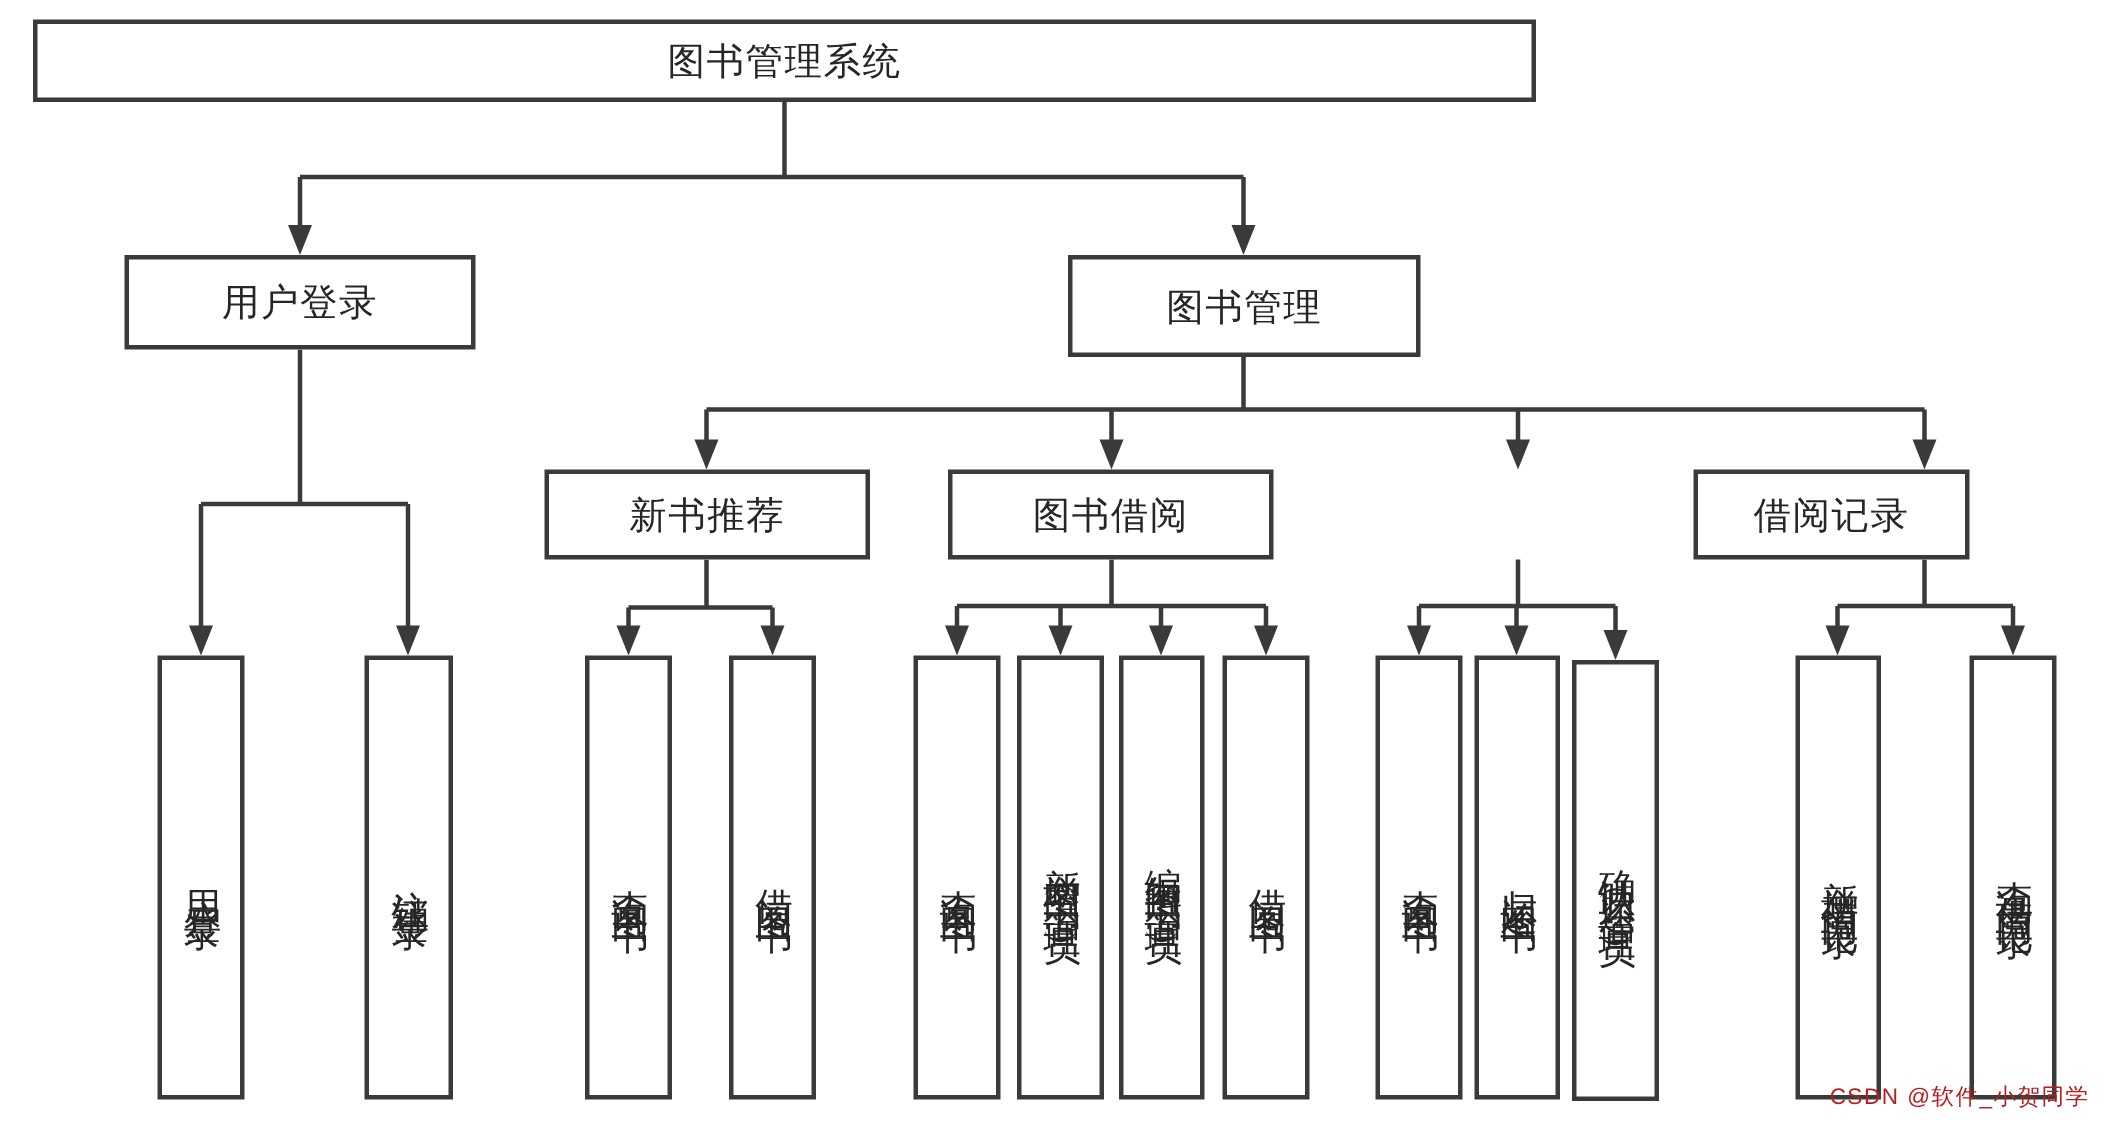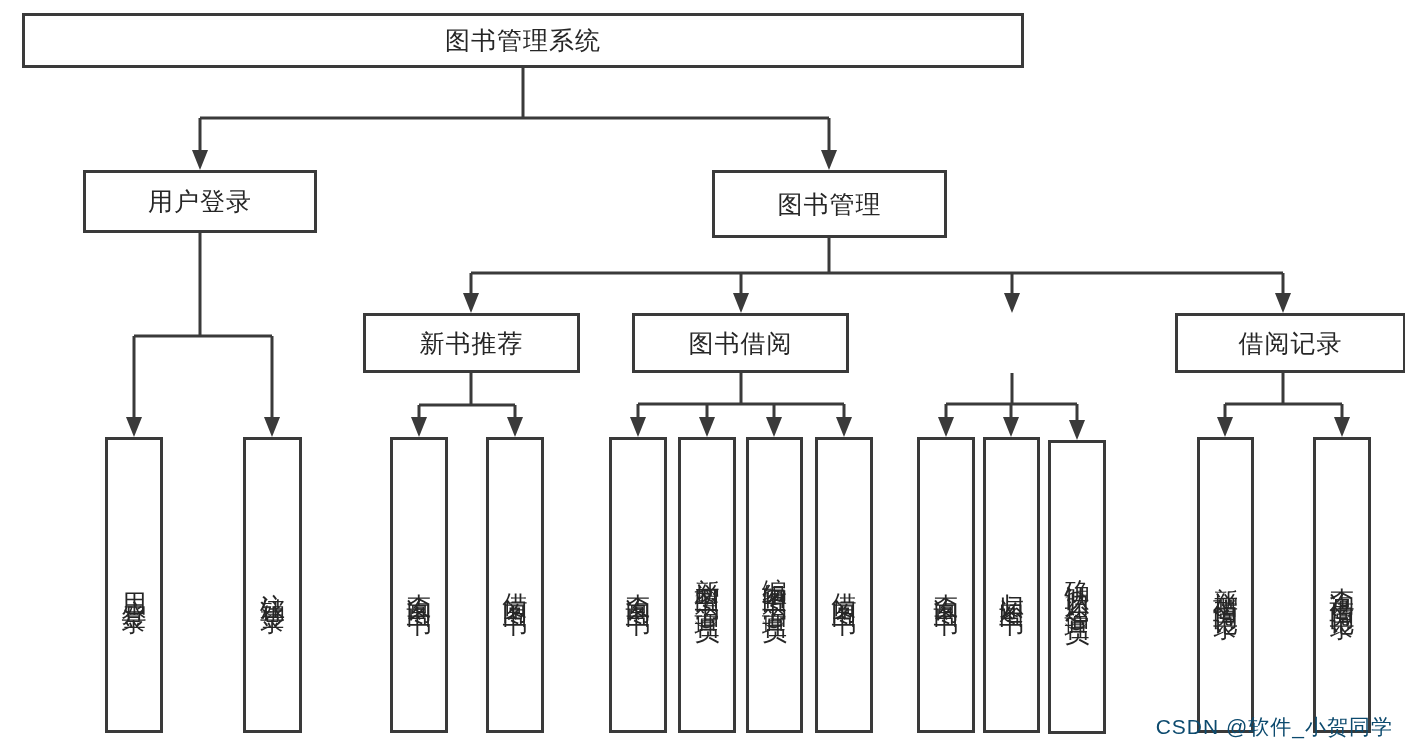--- a/index.html
+++ b/index.html
@@ -37,22 +37,22 @@
     text-orientation: mixed;
     font-size: 25px;
     letter-spacing: 6px;
     line-height: 1;
     white-space: nowrap;
   }
   .watermark {
     position: absolute;
     right: 12px;
     bottom: 6px;
-    font-size: 21px;
-    color: #0c4a6e;
+    font-size: 15px;
+    color: #b91c1c;
     letter-spacing: 1px;
     white-space: nowrap;
   }
 </style>
 </head>
 <body>
 
 <div class="canvas">
 
   <svg class="wires" viewBox="0 0 1405 747" xmlns="http://www.w3.org/2000/svg">
@@ -105,21 +105,21 @@
   <div class="node h-node" style="left:712px;top:170px;width:235px;height:68px">
     <span>图书管理</span>
   </div>
 
   <div class="node h-node" style="left:632px;top:313px;width:217px;height:60px">
     <span>图书借阅</span>
   </div>
   <div class="node h-node" style="left:363px;top:313px;width:217px;height:60px">
     <span>新书推荐</span>
   </div>
-  <div class="node h-node" style="left:1175px;top:313px;width:231px;height:60px">
+  <div class="node h-node" style="left:1129px;top:313px;width:184px;height:60px">
     <span>借阅记录</span>
   </div>
 
   <div class="node v-node" style="left:105px;top:437px;width:58px;height:296px">
     <span>用户登录</span>
   </div>
   <div class="node v-node" style="left:243px;top:437px;width:59px;height:296px">
     <span>注销登录</span>
   </div>
 

